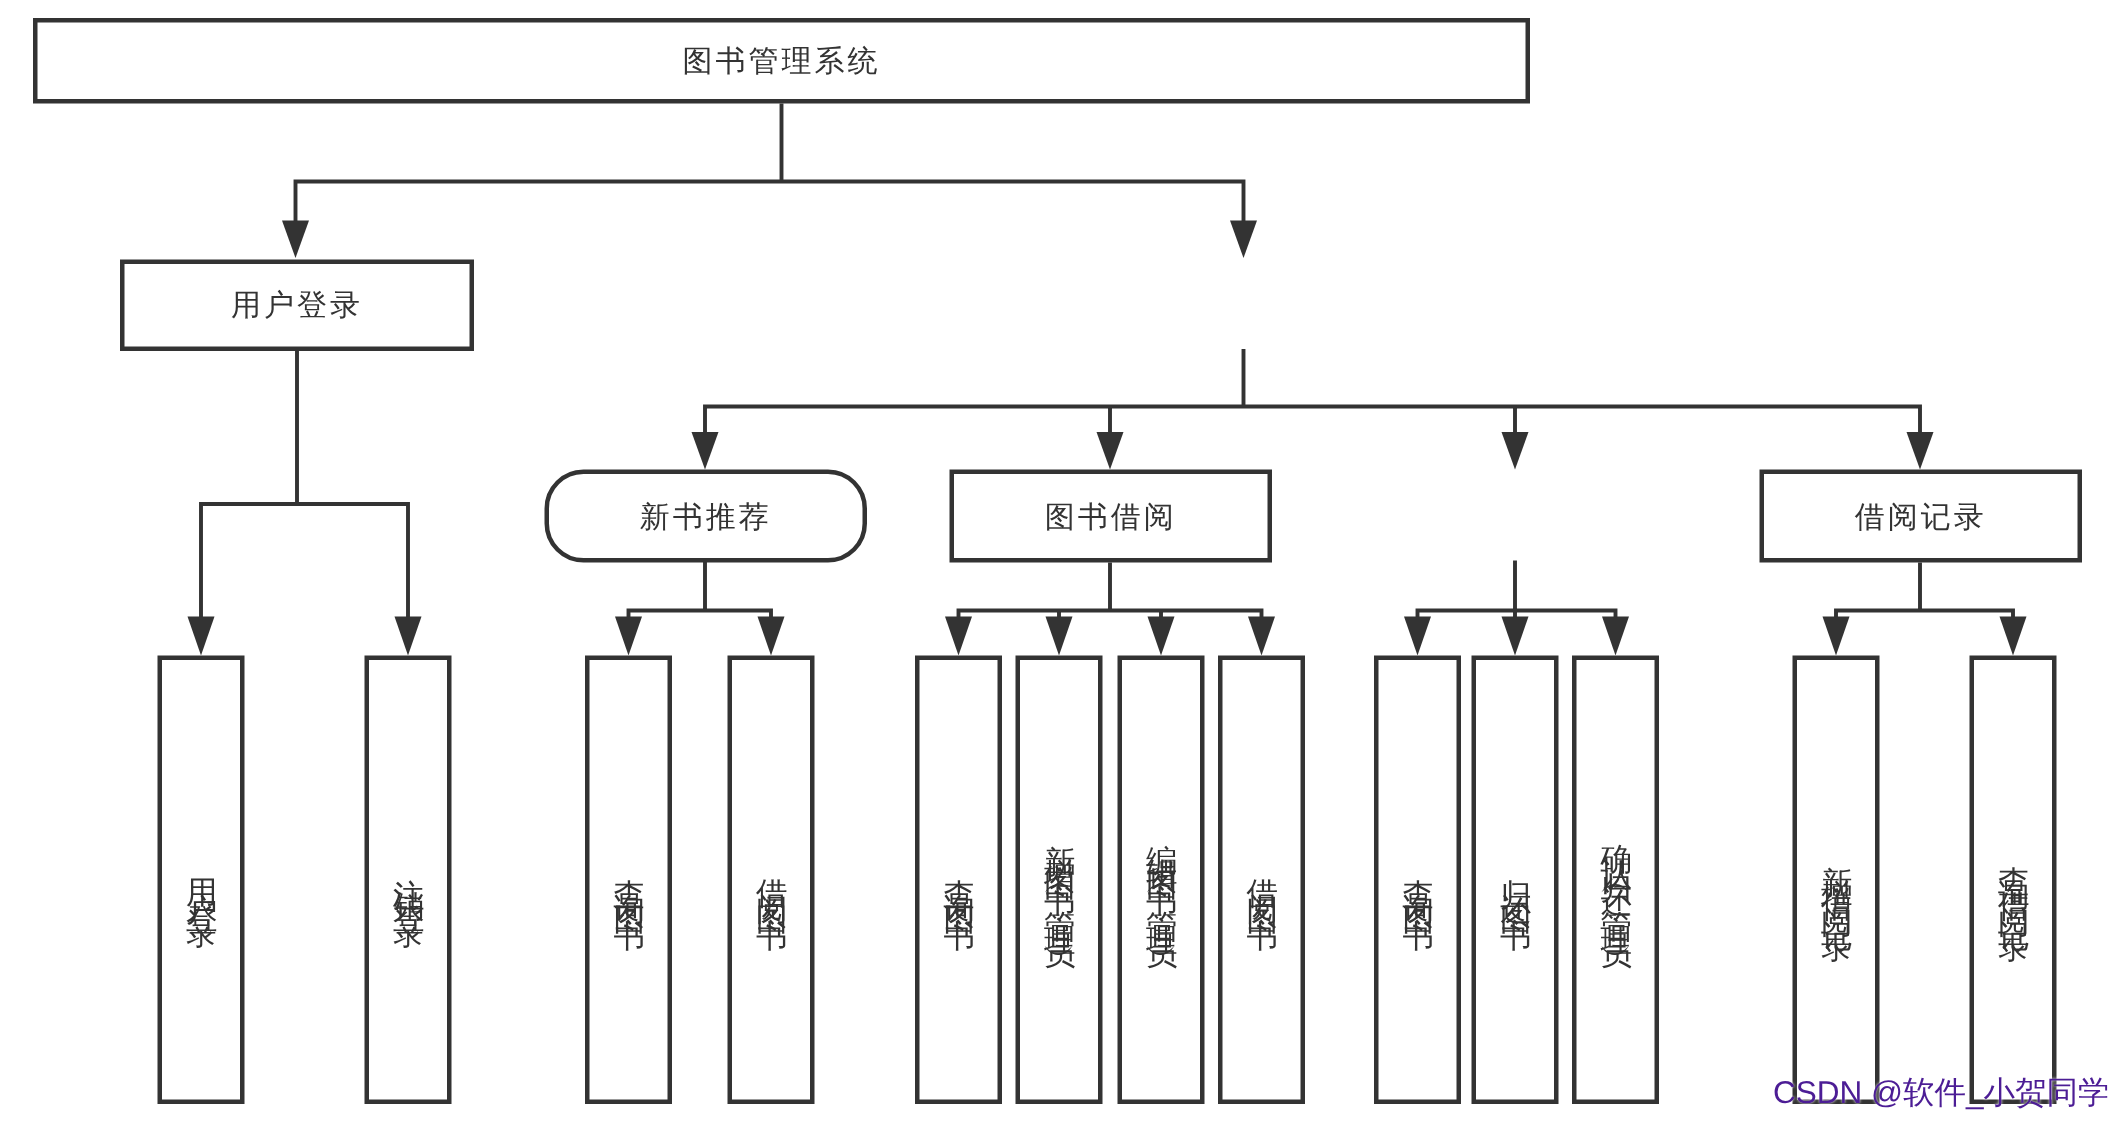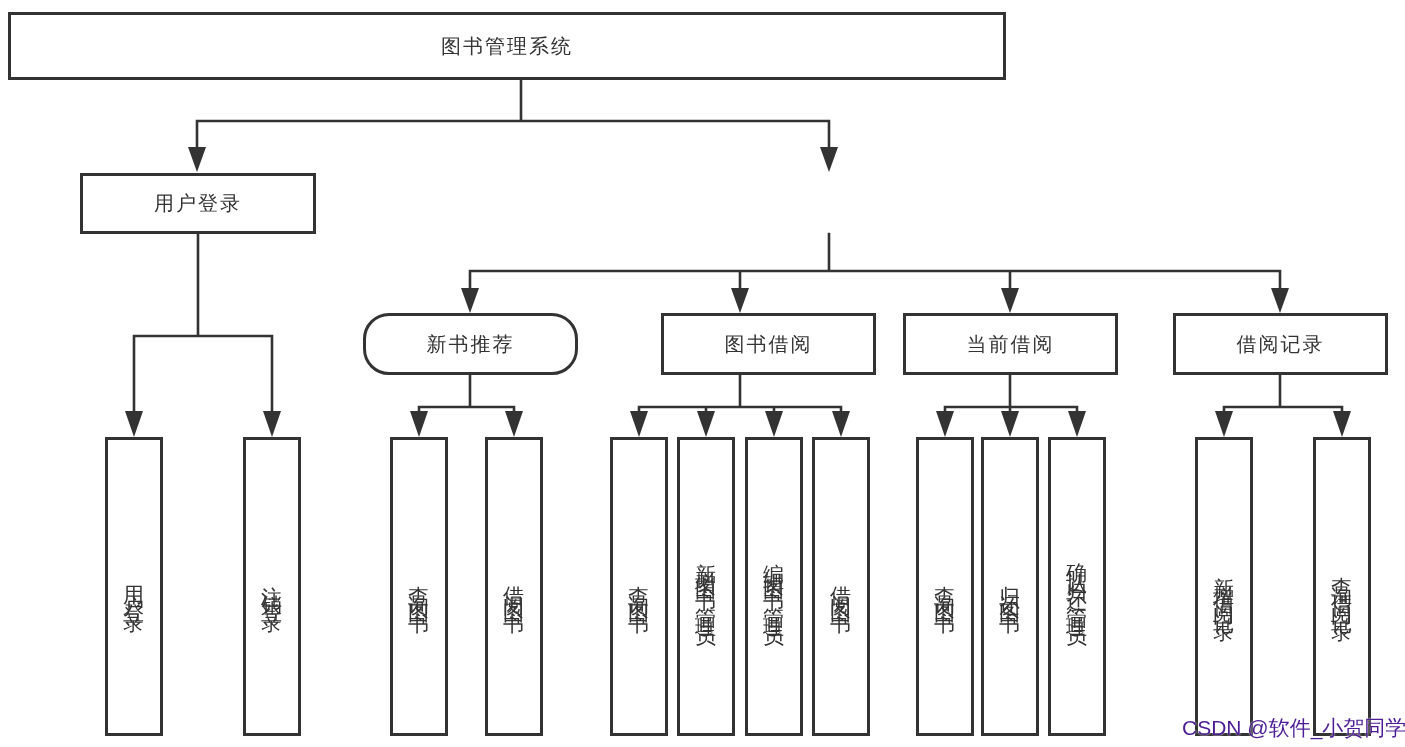--- a/index.html
+++ b/index.html
@@ -41,26 +41,26 @@
   .vtext {
     writing-mode: vertical-rl;
     text-orientation: mixed;
     font-size: 21px;
     letter-spacing: 9px;
     line-height: 1;
     color: #333333;
     white-space: nowrap;
   }
   
-  #root        { left: 8px;   top: 12px;  width: 998px; height: 68px; justify-content: center; }
+  #root        { left: 22px;   top: 12px;  width: 998px; height: 57px; justify-content: center; }
   #n-user      { left: 80px;   top: 173px; width: 236px; height: 61px; }
   #n-mgmt      { left: 711px;  top: 173px; width: 236px; height: 61px; }
   .l3          { top: 313px; height: 62px; width: 215px; }
   #n-newrec    { left: 363px; border-radius: 26px;  }
-  #n-borrow    { left: 633px; margin-left: 28px;  }
+  #n-borrow    { left: 633px;  }
   #n-current   { left: 903px;  }
   #n-records   { left: 1173px; }
   .leaf        { top: 437px; height: 299px; width: 58px; }
   #lf-login    { left: 105px;  }
   #lf-logout   { left: 243px;  }
   #lf-nr-query { left: 390px;  }
   #lf-nr-borrow{ left: 485px;  }
   #lf-bw-query { left: 610px;  }
   #lf-bw-add   { left: 677px;  }
   #lf-bw-edit  { left: 745px;  }
@@ -133,23 +133,20 @@
   <div class="box" id="n-user">
     <span class="hlabel">用户登录</span>
   </div>
 
   <div class="box l3" id="n-newrec">
     <span class="hlabel">新书推荐</span>
   </div>
   <div class="box l3" id="n-borrow">
     <span class="hlabel">图书借阅</span>
   </div>
-  <div class="box l3" id="n-current">
-    <span class="hlabel">当前借阅</span>
-  </div>
   <div class="box l3" id="n-records">
     <span class="hlabel">借阅记录</span>
   </div>
 
   <div class="box leaf" id="lf-login">
     <span class="vtext">用户登录</span>
   </div>
   <div class="box leaf" id="lf-logout">
     <span class="vtext">注销登录</span>
   </div>

